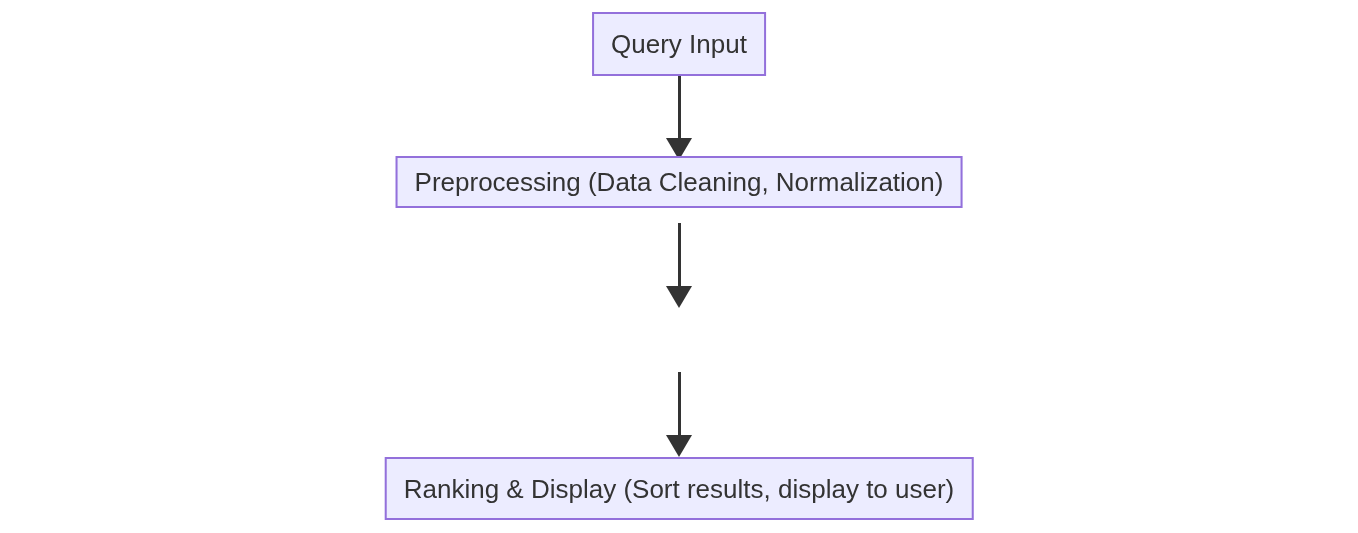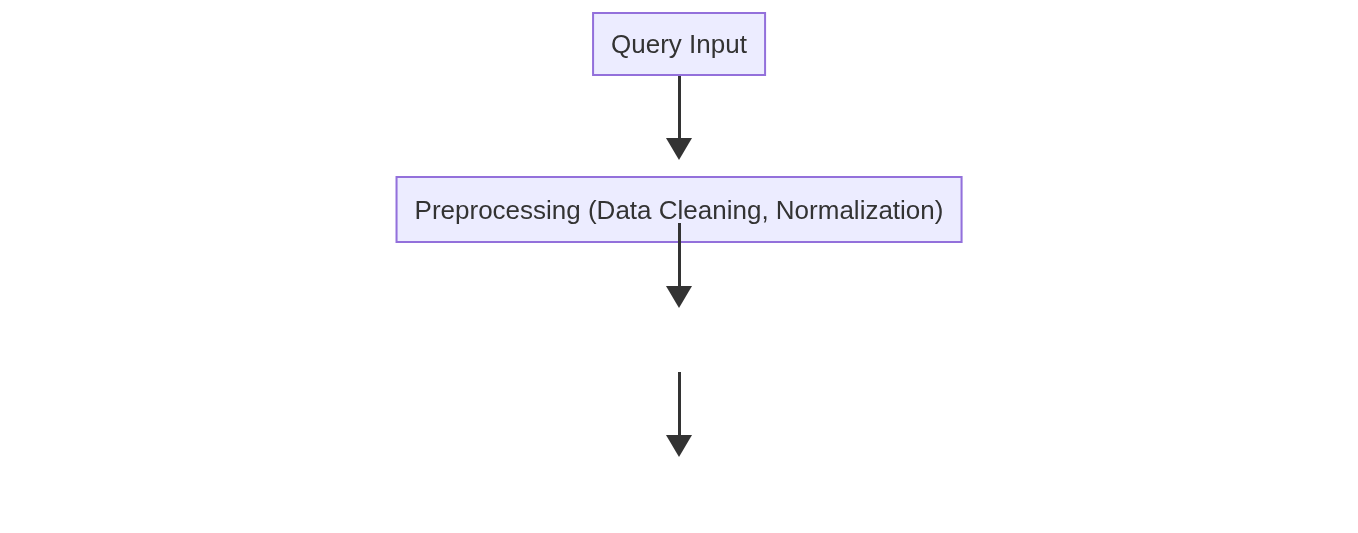--- a/index.html
+++ b/index.html
@@ -30,21 +30,21 @@
     justify-content: center;
     white-space: nowrap;
     padding: 0 17px;
     background: var(--node-fill);
     border: 2px solid var(--node-border);
     color: var(--node-text);
     font-size: 26px;
     line-height: 1;
   }
   #node-1 { top: 12px;  height: 64px; }
-  #node-2 { top: 176px; height: 67px; }
+  #node-2 { top: 156px; height: 52px; }
   #node-3 { top: 308px; height: 64px; }
   #node-4 { top: 457px; height: 63px; }
 
   .arrow {
     position: absolute;
     left: 679px;
     transform: translateX(-50%);
     display: flex;
     flex-direction: column;
     align-items: center;
@@ -82,14 +82,15 @@
     <div class="arrow-line"></div>
     <div class="arrow-head"></div>
   </div>
 
 
   <div class="arrow" id="arrow-3">
     <div class="arrow-line"></div>
     <div class="arrow-head"></div>
   </div>
 
+  <div class="node" id="node-4">Ranking &amp; Display (Sort results, display to user)</div>
 
 </div>
 
 </body></html>

